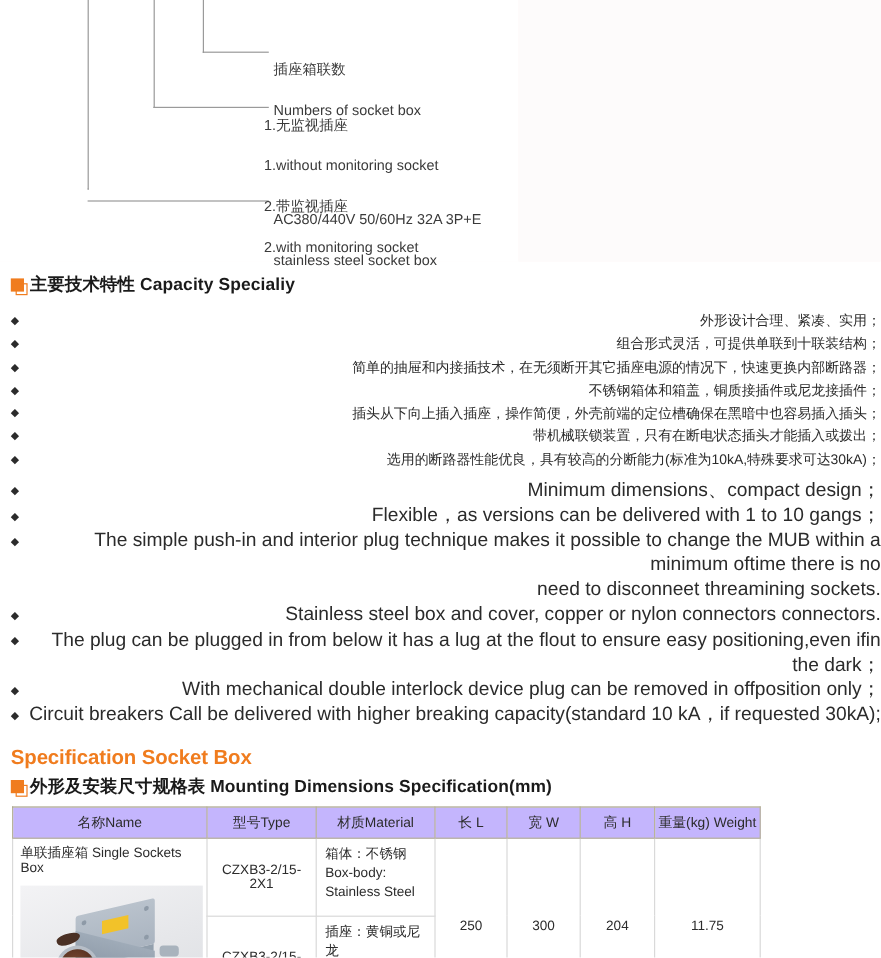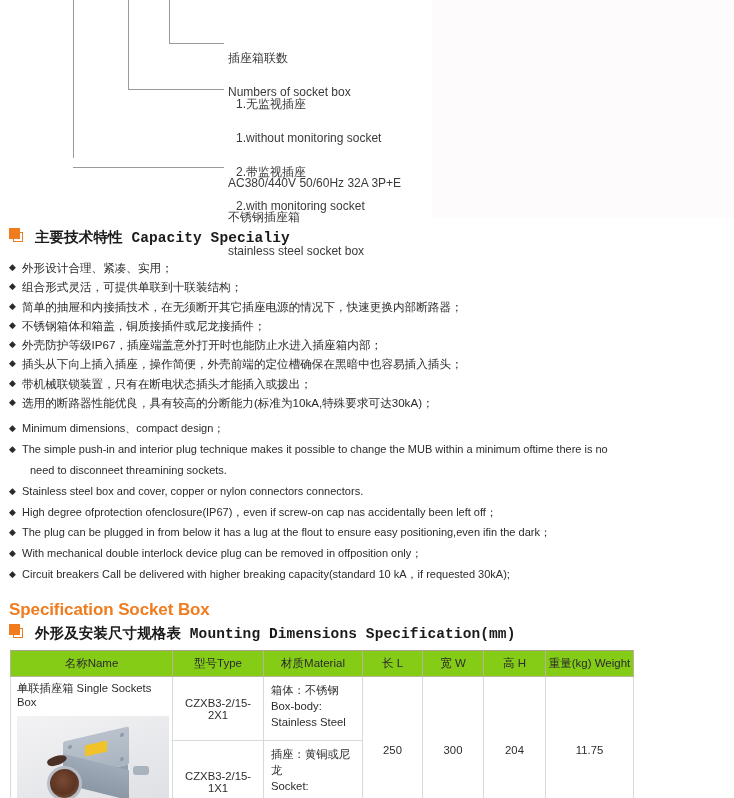--- a/index.html
+++ b/index.html
@@ -49,24 +49,23 @@
     position: absolute;
     font-size: 12px;
     line-height: 17px;
     color: #3a3a3a;
     white-space: pre-line;
   }
 
   
   .sec-head {
     display: flex;
-    align-items: flex-start;
-    gap: 11px;
+    align-items: flex-end;
+    gap: 1px;
     padding-left: 9px;
-    font-family: Liberation Mono, monospace;
   }
   .sq-icon {
     position: relative;
     width: 15px; height: 15px;
     flex: 0 0 auto;
   }
   .sq-icon .solid {
     position: absolute;
     left: 0; top: 0;
     width: 11px; height: 11px;
@@ -91,33 +90,34 @@
     padding: 0;
     margin: 0;
     list-style: none;
   }
   .bullets li {
     position: relative;
     padding-left: 13px;
     font-size: 11.6px;
     line-height: 19.3px;
     color: #2b2b2b;
+    text-align: right;
   }
   .bullets li::before {
     content: "\25C6";
     position: absolute;
     left: 0;
     top: 0;
     font-size: 9px;
     line-height: 19.3px;
     color: #2b2b2b;
   }
   .bullets.en li {
     line-height: 20.8px;
-    font-size: 11px;
+    font-size: 16px;
   }
   .bullets.en li::before {
     line-height: 20.8px;
   }
   .bullets.en li .cont {
     display: block;
     padding-left: 8px;
   }
 
   
@@ -130,21 +130,21 @@
   }
 
   
   table.spec {
     border-collapse: collapse;
     margin-left: 10px;
     width: 623px;
     table-layout: fixed;
   }
   table.spec th {
-    background: #84cc16;
+    background: #c4b5fd;
     border: 1px solid #b9b49a;
     border-top: 1px solid #a9a48c;
     height: 25px;
     font-size: 11.5px;
     font-weight: normal;
     color: #2c2c2c;
     text-align: center;
     padding: 0;
   }
   table.spec td {
@@ -248,64 +248,62 @@
   <div class="leadline" style="left:128px; top:89px; width:96px;"></div>
 
   <div class="elbow" style="left:73px; top:-10px; width:0px; height:167px;"></div>
   <div class="leadline" style="left:73px; top:167px; width:151px;"></div>
 
   <div class="note" style="left:228px; top:33px;">
     <div>插座箱联数</div>
     <div>Numbers of socket box</div>
   </div>
 
-  <div class="note" style="left:236px; top:79px;">
+  <div class="note" style="left:220px; top:79px;">
     <div>1.无监视插座</div>
     <div>1.without monitoring socket</div>
     <div>2.带监视插座</div>
     <div>2.with monitoring socket</div>
   </div>
 
   <div class="note" style="left:228px; top:158px;">
     <div>AC380/440V  50/60Hz  32A 3P+E</div>
-    <div>不锈钢插座箱</div>
     <div>stainless steel socket box</div>
   </div>
 </div>
 
 <div style="height:10px;"></div>
 <div class="sec-head">
   <span class="sq-icon">
     <span class="solid"></span>
       <span class="outline"></span>
   </span>
   <span class="sec-head-text">主要技术特性 Capacity Specialiy</span>
 </div>
 
 <div style="height:11px;"></div>
 <ul class="bullets cn" style="padding-left:9px;">
   <li>外形设计合理、紧凑、实用；</li>
   <li>组合形式灵活，可提供单联到十联装结构；</li>
   <li>简单的抽屉和内接插技术，在无须断开其它插座电源的情况下，快速更换内部断路器；</li>
   <li>不锈钢箱体和箱盖，铜质接插件或尼龙接插件；</li>
-  <li>外壳防护等级IP67，插座端盖意外打开时也能防止水进入插座箱内部；</li>
   <li>插头从下向上插入插座，操作简便，外壳前端的定位槽确保在黑暗中也容易插入插头；</li>
   <li>带机械联锁装置，只有在断电状态插头才能插入或拨出；</li>
   <li>选用的断路器性能优良，具有较高的分断能力(标准为10kA,特殊要求可达30kA)；</li>
 </ul>
 
 <div style="height:6px;"></div>
 <ul class="bullets en" style="padding-left:9px;">
   <li>Minimum dimensions、compact design；</li>
+  <li>Flexible，as versions can be delivered with 1 to 10 gangs；</li>
   <li>
     <span>The simple push-in and interior plug technique makes it possible to change the MUB within a minimum oftime there is no</span>
     <span class="cont">need to disconneet threamining sockets.</span>
   </li>
   <li>Stainless steel box and cover, copper or nylon connectors connectors.</li>
-  <li>High degree ofprotection ofenclosure(IP67)，even if screw-on cap nas accidentally been left off；</li>
   <li>The plug can be plugged in from below it has a lug at the flout to ensure easy positioning,even ifin the dark；</li>
   <li>With mechanical double interlock device plug can be removed in offposition only；</li>
   <li>Circuit breakers Call be delivered with higher breaking capacity(standard 10 kA，if requested 30kA);</li>
 </ul>
 
 <div style="height:15px;"></div>
 <div id="product-title">Specification Socket Box</div>
 
 <div style="height:4px;"></div>
 <div class="sec-head">

